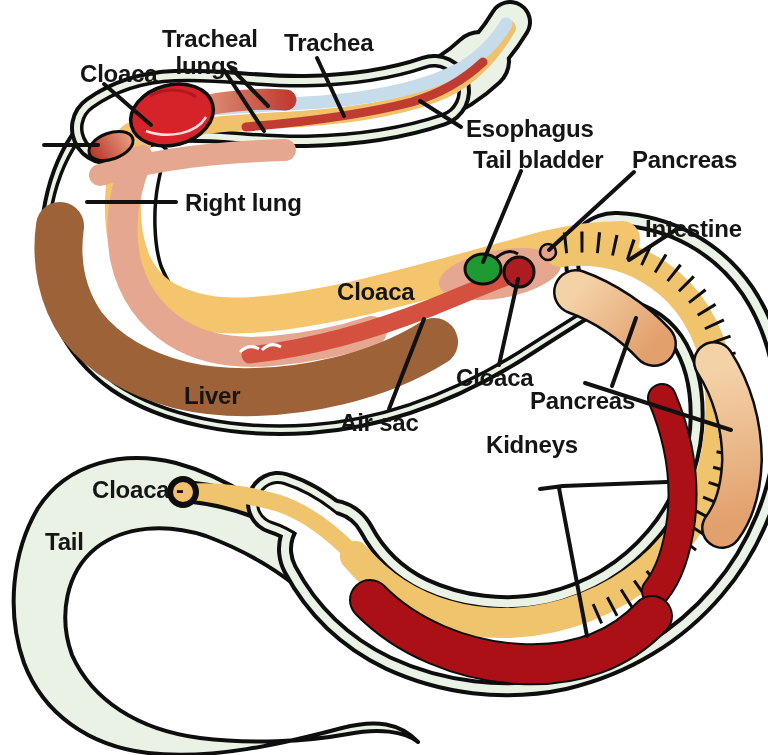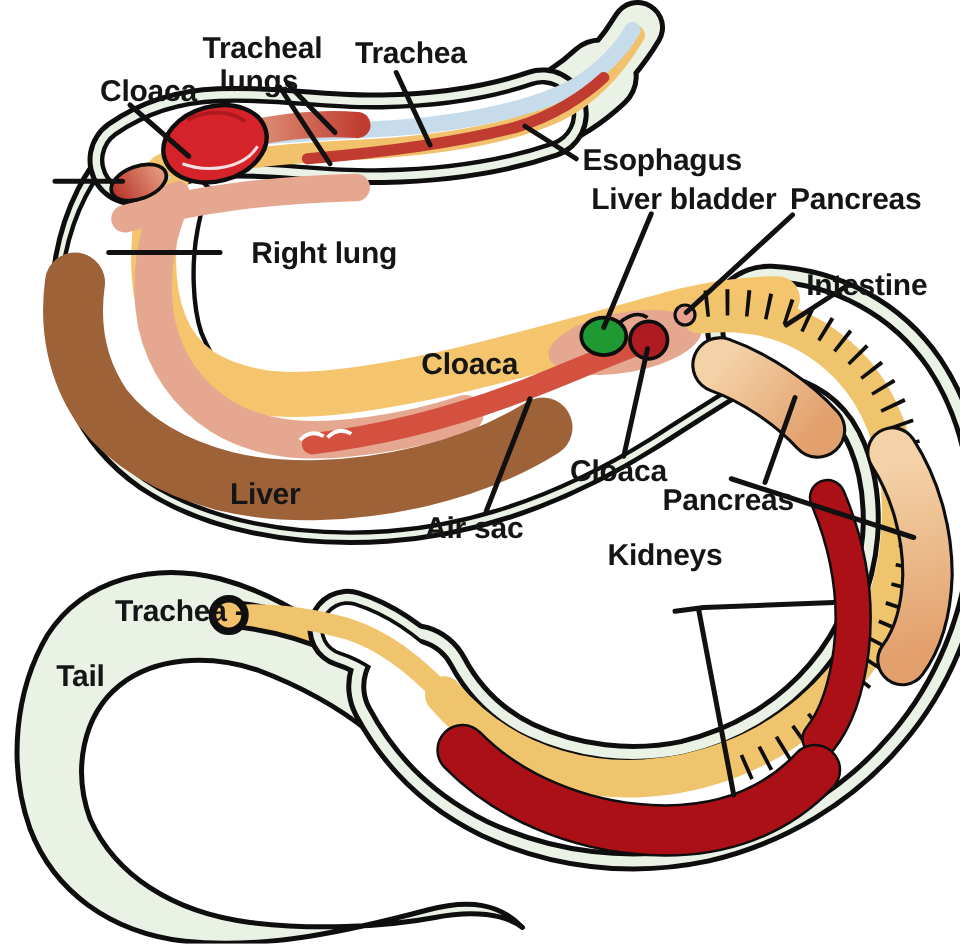--- a/index.html
+++ b/index.html
@@ -155,26 +155,26 @@
     <line x1="540" y1="489" x2="563" y2="486"></line>
     <line x1="563" y1="486" x2="667" y2="482"></line>
     <line x1="559" y1="488" x2="587" y2="636"></line>
   </g>
 </svg>
 
 <div class="lbl" style="left:80px;top:61px">Cloaca</div>
 <div class="lbl wrap center" style="left:162px;top:26px;width:90px">Tracheal lungs</div>
 <div class="lbl" style="left:284px;top:30px">Trachea</div>
 <div class="lbl" style="left:466px;top:116px">Esophagus</div>
-<div class="lbl" style="left:201px;top:190px">Right lung</div>
-<div class="lbl" style="left:473px;top:147px">Liver bladder</div>
+<div class="lbl" style="left:185px;top:190px">Right lung</div>
+<div class="lbl" style="left:473px;top:147px">Tail bladder</div>
 <div class="lbl" style="left:632px;top:147px">Pancreas</div>
 <div class="lbl" style="left:645px;top:216px">Intestine</div>
 <div class="lbl" style="left:337px;top:279px">Cloaca</div>
 <div class="lbl" style="left:184px;top:383px">Liver</div>
 <div class="lbl" style="left:456px;top:365px">Cloaca</div>
 <div class="lbl" style="left:340px;top:410px">Air sac</div>
 <div class="lbl" style="left:530px;top:388px">Pancreas</div>
 <div class="lbl" style="left:486px;top:432px">Kidneys</div>
-<div class="lbl" style="left:92px;top:477px">Trachea -</div>
+<div class="lbl" style="left:92px;top:477px">Cloaca -</div>
 <div class="lbl" style="left:45px;top:529px">Tail</div>
 
 </div>
 
 </body></html>

